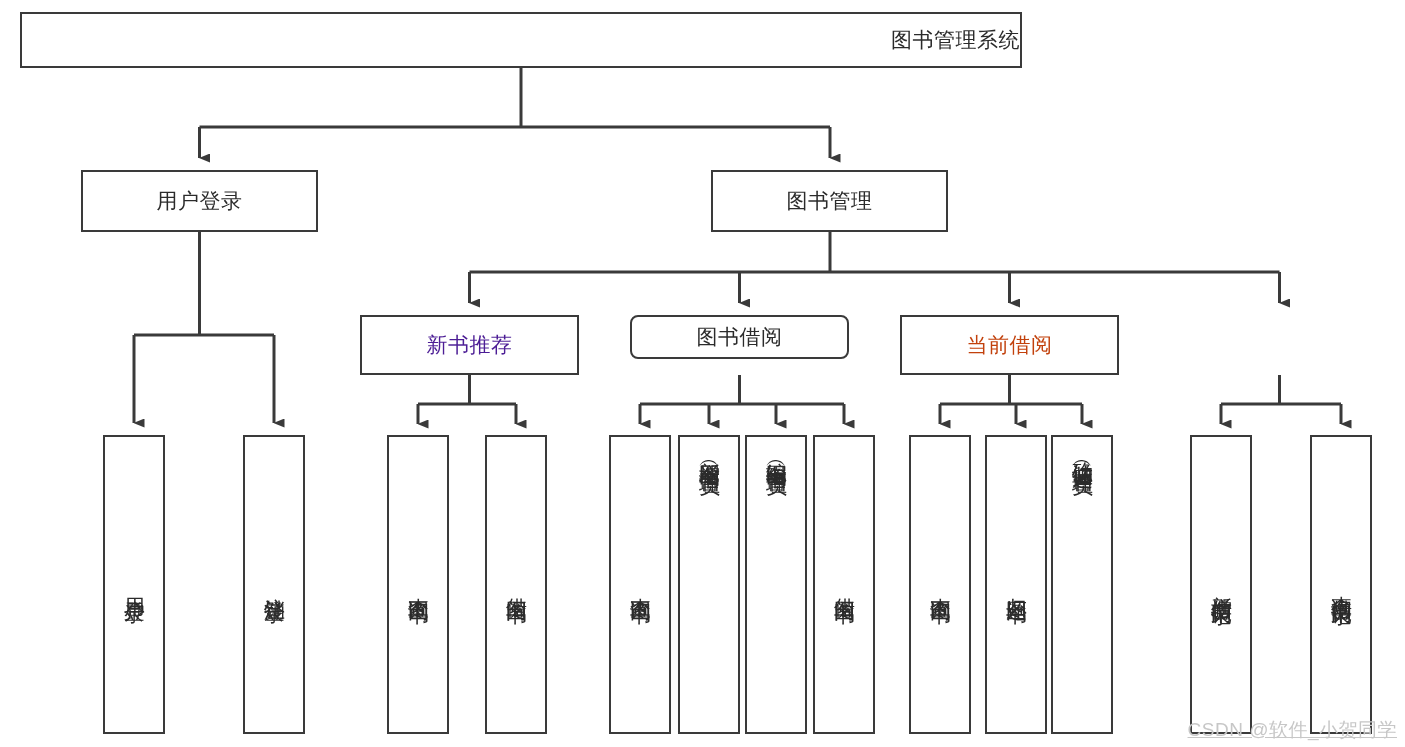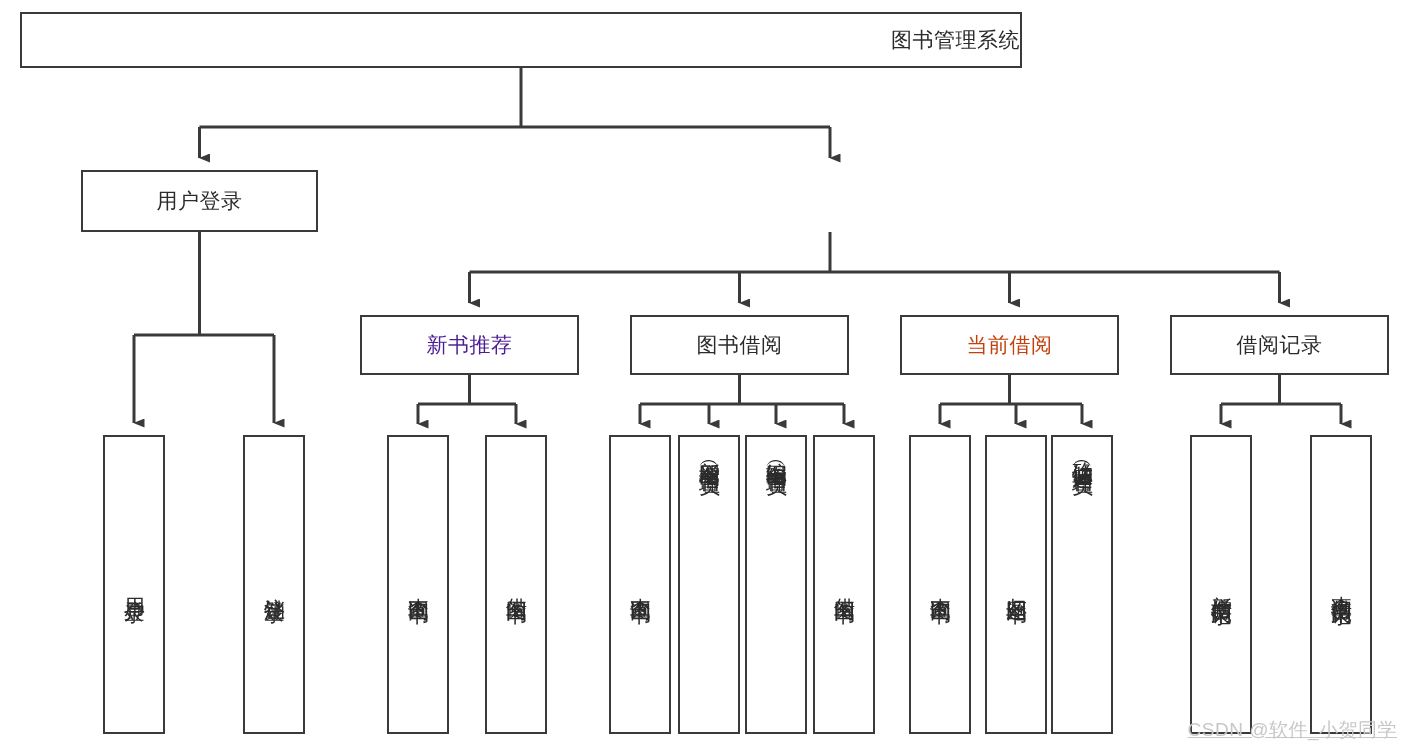--- a/index.html
+++ b/index.html
@@ -127,32 +127,32 @@
     </g>
   </svg>
 
   <div class="node-box" id="node-root" style="left: 20px; top: 12px; width: 1002px; height: 56px; border-color: rgb(58, 58, 58); background: rgb(255, 255, 255); justify-content: flex-end;">
     <span class="node-label-h" style="color: rgb(43, 43, 43);">图书管理系统</span>
   </div>
 
   <div class="node-box" id="node-l2-0" style="left: 81px; top: 170px; width: 237px; height: 62px; border-color: rgb(58, 58, 58); background: rgb(255, 255, 255);">
     <span class="node-label-h" style="color: rgb(43, 43, 43);">用户登录</span>
   </div>
+  <div class="node-box" id="node-l2-1" style="left: 711px; top: 170px; width: 237px; height: 62px; border-color: rgb(58, 58, 58); background: rgb(255, 255, 255);">
+    <span class="node-label-h" style="color: rgb(43, 43, 43);">图书管理</span>
+  </div>
 
   <div class="node-box" id="node-l3-0" style="left: 360px; top: 315px; width: 219px; height: 60px; border-color: rgb(58, 58, 58); background: rgb(255, 255, 255);">
     <span class="node-label-h" style="color: #4c1d95;">新书推荐</span>
   </div>
-  <div class="node-box" id="node-l3-1" style="left: 630px; top: 315px; width: 219px; height: 60px; border-color: rgb(58, 58, 58); background: rgb(255, 255, 255);">
+  <div class="node-box" id="node-l3-1" style="left: 630px; top: 315px; width: 219px; height: 44px; border-color: rgb(58, 58, 58); background: rgb(255, 255, 255); border-radius: 8px;">
     <span class="node-label-h" style="color: rgb(43, 43, 43);">图书借阅</span>
   </div>
   <div class="node-box" id="node-l3-2" style="left: 900px; top: 315px; width: 219px; height: 60px; border-color: rgb(58, 58, 58); background: rgb(255, 255, 255);">
     <span class="node-label-h" style="color: #c2410c;">当前借阅</span>
-  </div>
-  <div class="node-box" id="node-l3-3" style="left: 1170px; top: 315px; width: 219px; height: 60px; border-color: rgb(58, 58, 58); background: rgb(255, 255, 255);">
-    <span class="node-label-h" style="color: rgb(43, 43, 43);">借阅记录</span>
   </div>
 
   <div class="node-box leaf-box center-v" id="node-leaf-0" style="left: 103px; top: 435px; width: 62px; height: 299px; border-color: rgb(58, 58, 58); background: rgb(255, 255, 255);">
     <span class="node-label-v" style="color: rgb(43, 43, 43);">用户登录</span>
   </div>
   <div class="node-box leaf-box center-v" id="node-leaf-1" style="left: 243px; top: 435px; width: 62px; height: 299px; border-color: rgb(58, 58, 58); background: rgb(255, 255, 255);">
     <span class="node-label-v" style="color: rgb(43, 43, 43);">注销登录</span>
   </div>
   <div class="node-box leaf-box center-v" id="node-leaf-2" style="left: 387px; top: 435px; width: 62px; height: 299px; border-color: rgb(58, 58, 58); background: rgb(255, 255, 255);">
     <span class="node-label-v" style="color: rgb(43, 43, 43);">查询图书</span>

